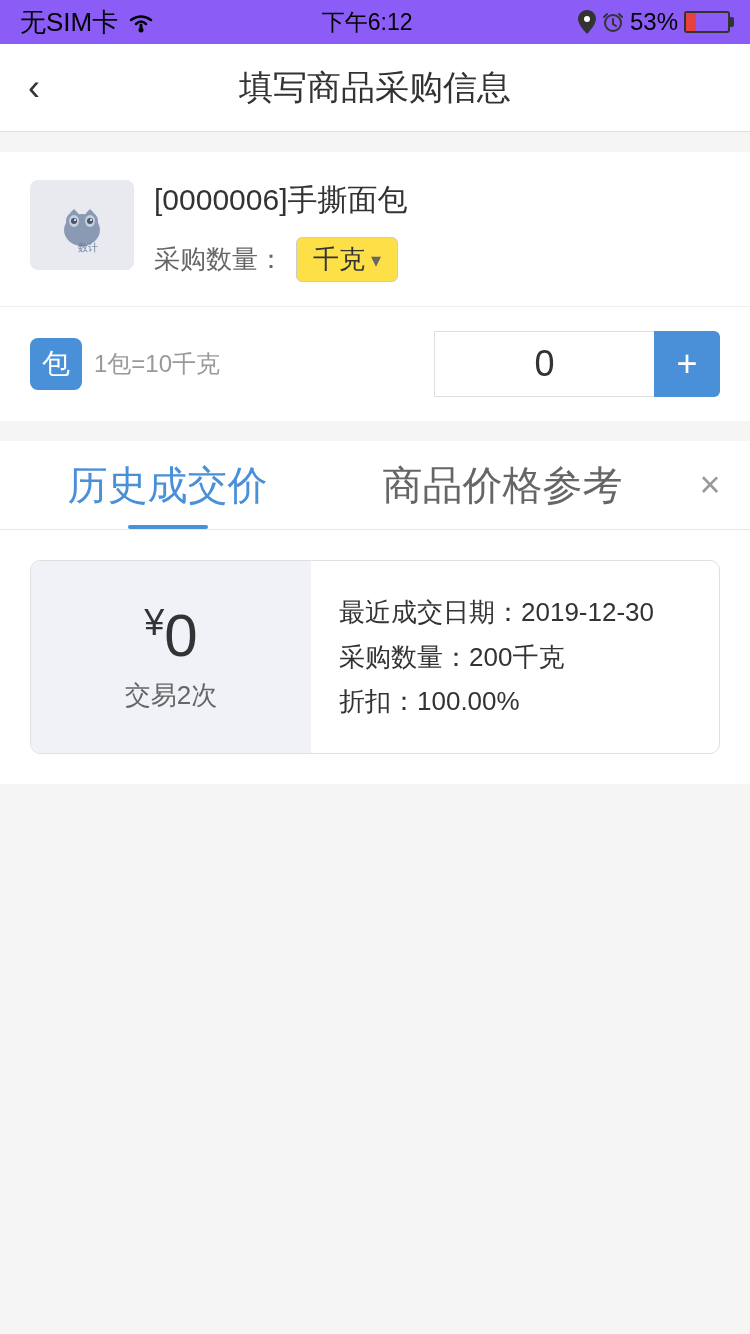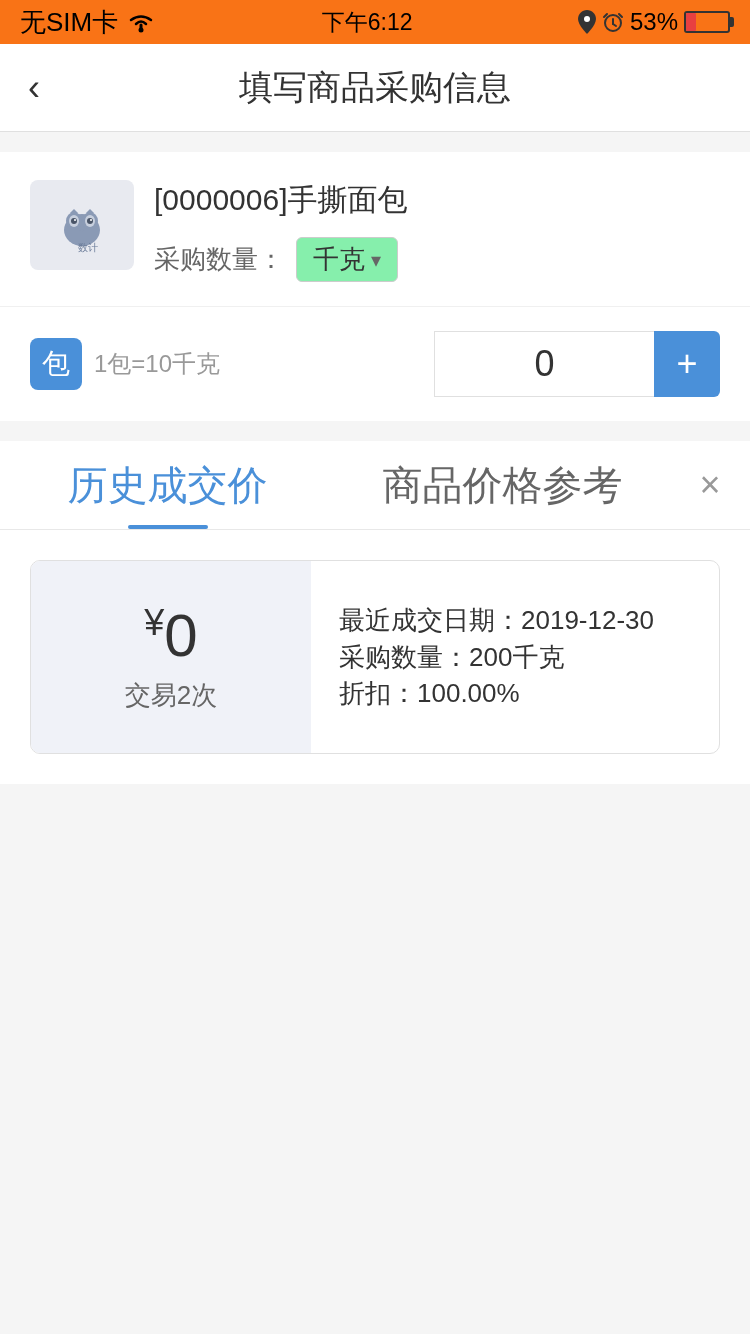--- a/index.html
+++ b/index.html
@@ -9,21 +9,21 @@
       min-height: 1334px;
       font-family: -apple-system, "PingFang SC", "Microsoft YaHei", sans-serif;
       background: #f5f5f5;
       overflow-x: hidden;
     }
 
     
     .status-bar {
       width: 750px;
       height: 44px;
-      background: #f97316;
+      background: #8b5cf6;
       display: flex;
       align-items: center;
       justify-content: space-between;
       padding: 16px 20px;
       font-size: 28px;
     }
     .status-left {
       display: flex;
       align-items: center;
       gap: 8px;
@@ -141,21 +141,21 @@
     .unit-label {
       font-size: 26px;
       color: #666;
     }
     .unit-select {
       border: 1px solid #ccc;
       border-radius: 6px;
       padding: 4px 16px;
       font-size: 26px;
       color: #333;
-      background: #86efac;
+      background: #fde047;
       display: flex;
       align-items: center;
       gap: 6px;
     }
     .chevron-down {
       font-size: 20px;
       color: #666;
     }
     .edit-btn {
       color: #4a90d9;
@@ -319,21 +319,21 @@
       font-size: 26px;
       color: #666;
       margin-top: 8px;
     }
     .card-right {
       flex: 1;
       padding: 30px 28px;
       display: flex;
       flex-direction: column;
       justify-content: center;
-      gap: 0;
+      gap: 8px;
     }
     .card-detail-row {
       font-size: 26px;
       color: #333;
       line-height: 1.4;
     }
 
     
     .main-content {
       background: #f5f5f5;

